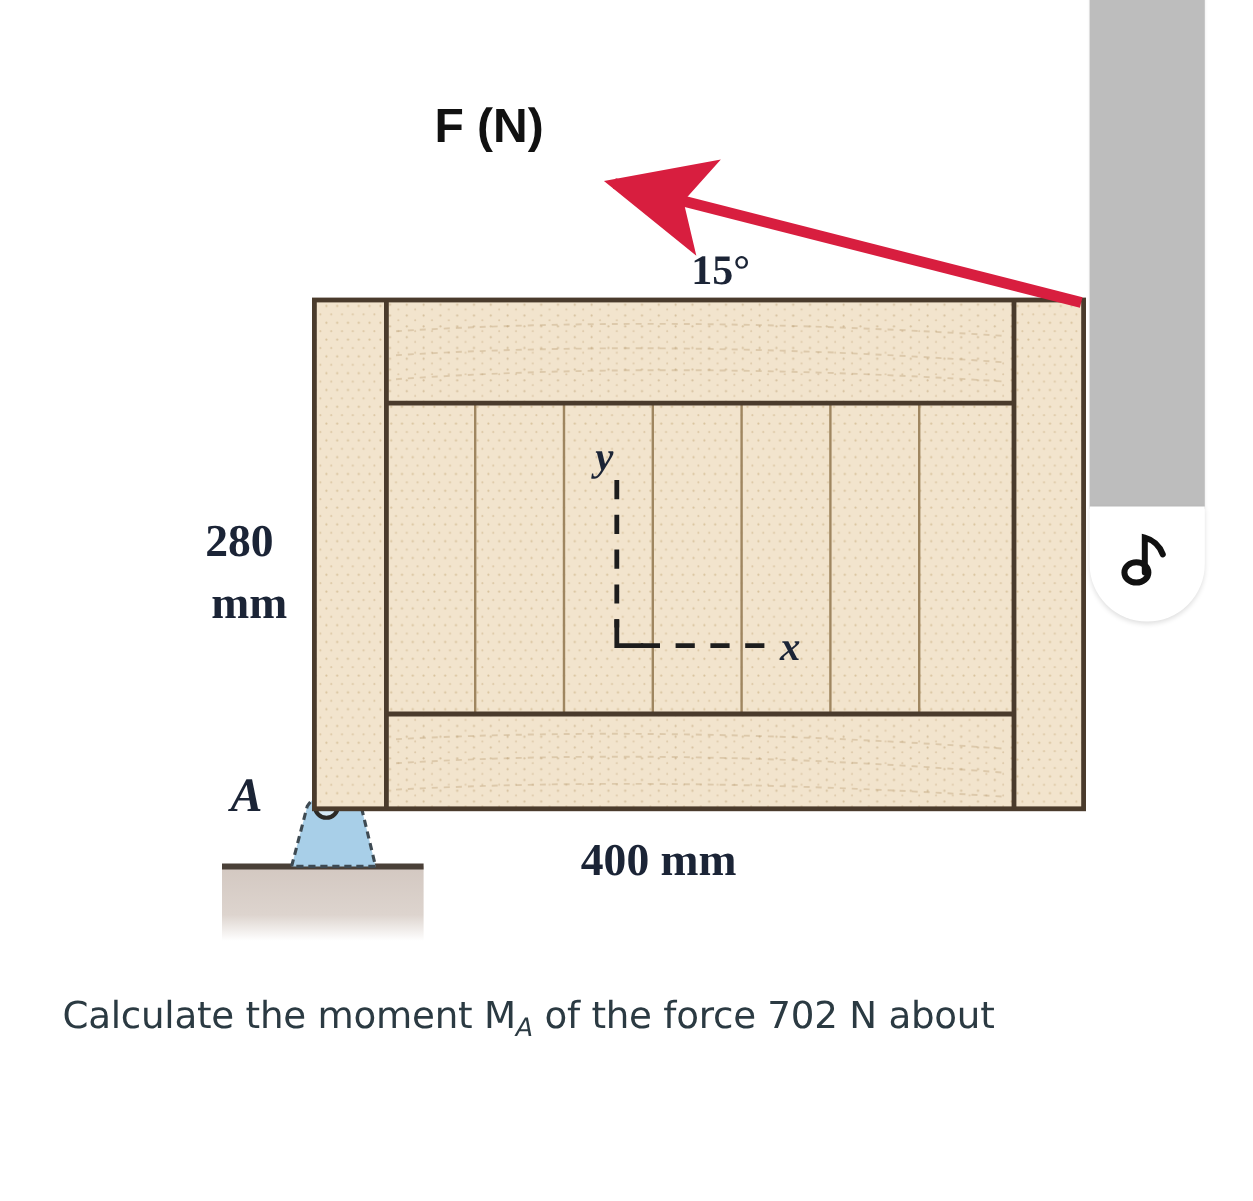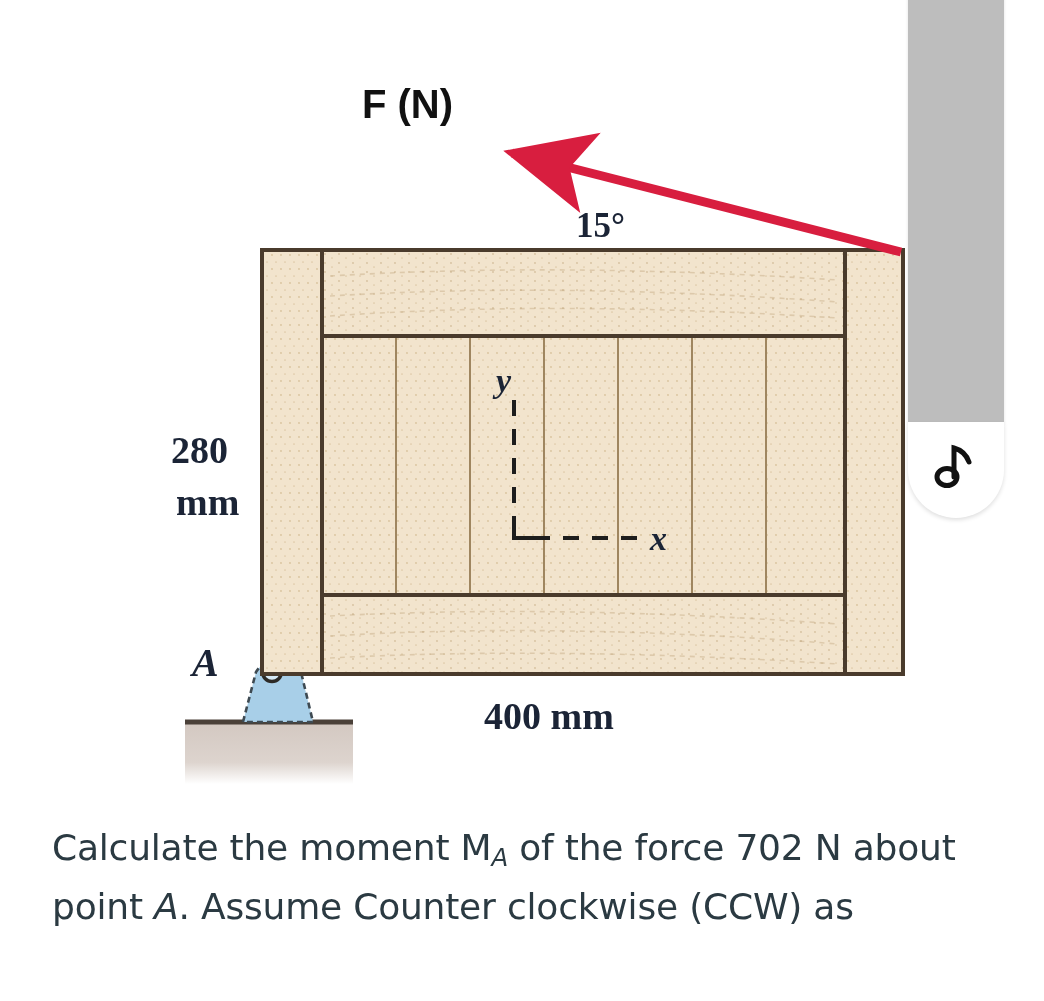--- a/index.html
+++ b/index.html
@@ -63,21 +63,21 @@
   }
 
   
   #problem-text {
     position: absolute;
     left: 52px;
     top: 820px;
     width: 970px;
     color: #2b3a42;
     font-family: "DejaVu Sans", sans-serif;
-    font-size: 36px;
+    font-size: 31px;
     line-height: 55px;
     letter-spacing: -0.2px;
   }
   #problem-text .italic { font-style: italic; }
   #problem-text sub {
     font-style: italic;
     font-size: 0.68em;
     vertical-align: baseline;
     position: relative;
     top: 6px;
@@ -208,18 +208,15 @@
         <path d="M20 38 L20 9 Q31 12 35 23" fill="none" stroke="#111111" stroke-width="5" stroke-linecap="round"></path>
         <ellipse cx="13" cy="38" rx="10" ry="8.5" fill="none" stroke="#111111" stroke-width="5"></ellipse>
       </svg>
     </span>
   </div>
 
   <div id="problem-text">
     <div>
       <span>Calculate the moment M</span><sub>A</sub><span> of the force 702 N about</span>
     </div>
-    <div>
-      <span>point </span><span class="italic">A</span><span>. Assume Counter clockwise (CCW) as</span>
-    </div>
   </div>
 
 </div>
 
 </body></html>

